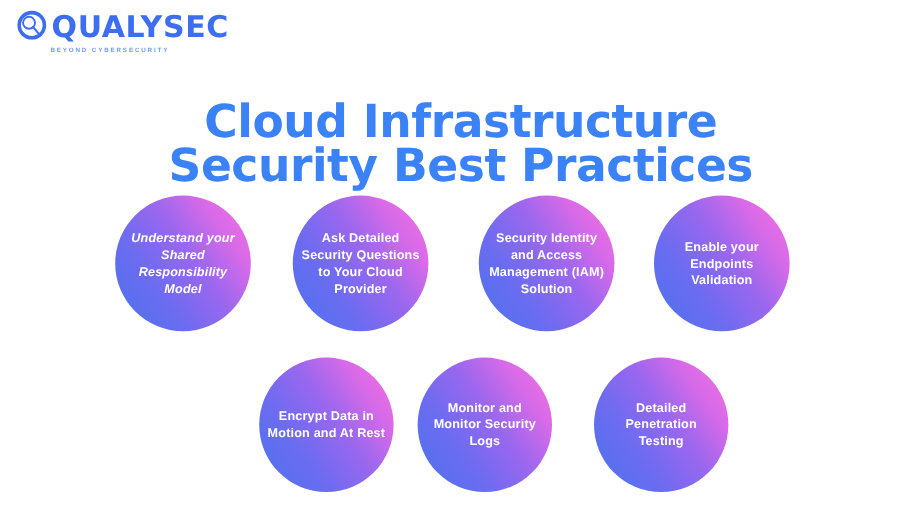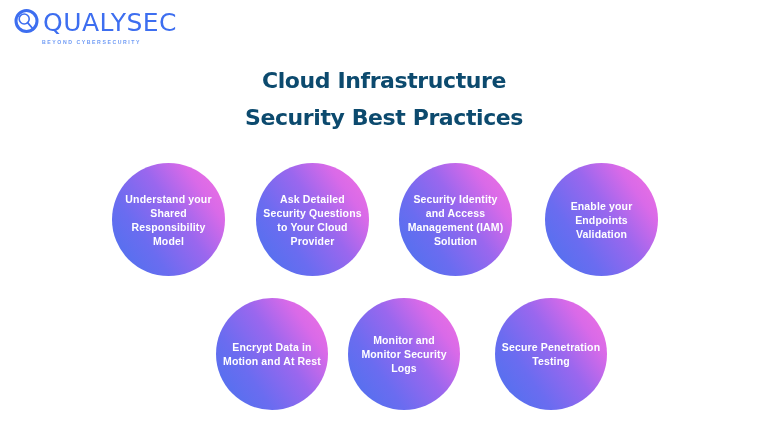--- a/index.html
+++ b/index.html
@@ -29,46 +29,46 @@
     height: 30px;
   }
   #logo-q {
     width: 30px;
     height: 30px;
     flex: 0 0 auto;
     margin-right: 1px;
   }
   #logo-word {
     font-size: 25px;
-    font-weight: 400;
+    font-weight: 700;
     letter-spacing: 0.5px;
     color: #3d6ef0;
     line-height: 30px;
     font-family: "DejaVu Sans", sans-serif;
   }
   #logo-tagline {
     margin-top: 1px;
     margin-left: 30px;
     font-size: 5.2px;
     font-weight: 700;
     letter-spacing: 1.55px;
     color: #6f9bf5;
     font-family: "Liberation Sans", sans-serif;
     white-space: nowrap;
   }
 
   
   #title {
     position: absolute;
     left: 0;
-    top: 47px;
+    top: 58px;
     width: 768px;
     text-align: center;
-    color: #0c4a6e;
-    font-size: 22px;
+    color: #3b82f6;
+    font-size: 38px;
     font-weight: 700;
     line-height: 37px;
     letter-spacing: -0.4px;
     font-family: "DejaVu Sans", sans-serif;
   }
   #title .tline { display: block; }
 
   
   .circle {
     position: absolute;
@@ -104,39 +104,39 @@
     <div id="logo-word">QUALYSEC</div>
   </div>
   <div id="logo-tagline">BEYOND CYBERSECURITY</div>
 </div>
 
 <h1 id="title">
   <span class="tline">Cloud Infrastructure</span>
   <span class="tline">Security Best Practices</span>
 </h1>
 
-<div class="circle" style="left:112px; top:163px; width:113px; height:113px;">
+<div class="circle" style="left:96px; top:163px; width:113px; height:113px;font-style:italic;">
   <span class="label">Understand your Shared Responsibility Model</span>
 </div>
 
-<div class="circle" style="left:256px; top:163px; width:113px; height:113px;">
+<div class="circle" style="left:244px; top:163px; width:113px; height:113px;">
   <span class="label">Ask Detailed Security Questions to Your Cloud Provider</span>
 </div>
 
 <div class="circle" style="left:399px; top:163px; width:113px; height:113px;">
   <span class="label">Security Identity and Access Management (IAM) Solution</span>
 </div>
 
 <div class="circle" style="left:545px; top:163px; width:113px; height:113px;">
   <span class="label">Enable your Endpoints Validation</span>
 </div>
 
 <div class="circle wide" style="left:216px; top:298px; width:112px; height:112px;">
   <span class="label">Encrypt Data in Motion and At Rest</span>
 </div>
 
 <div class="circle wide" style="left:348px; top:298px; width:112px; height:112px;">
   <span class="label">Monitor and Monitor Security Logs</span>
 </div>
 
 <div class="circle wide" style="left:495px; top:298px; width:112px; height:112px;">
-  <span class="label">Secure Penetration Testing</span>
+  <span class="label">Detailed Penetration Testing</span>
 </div>
 
 </body></html>

